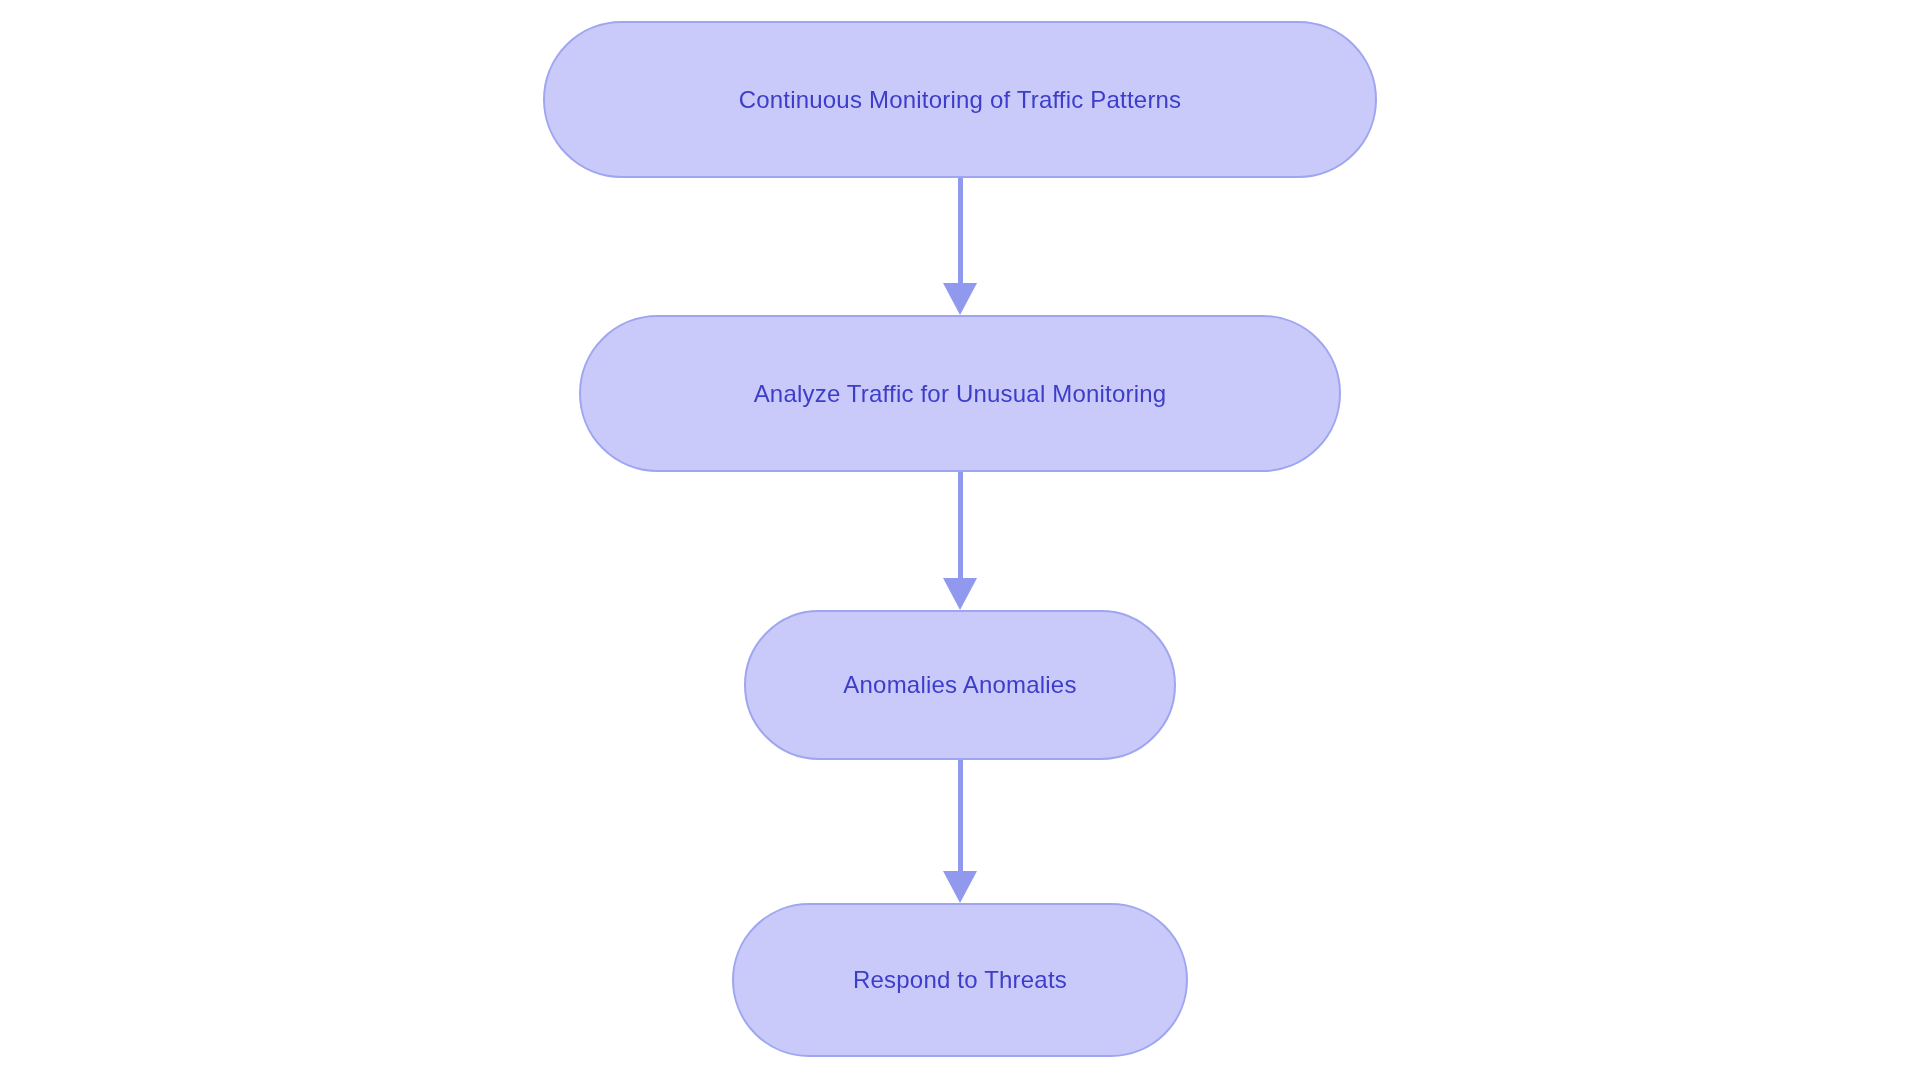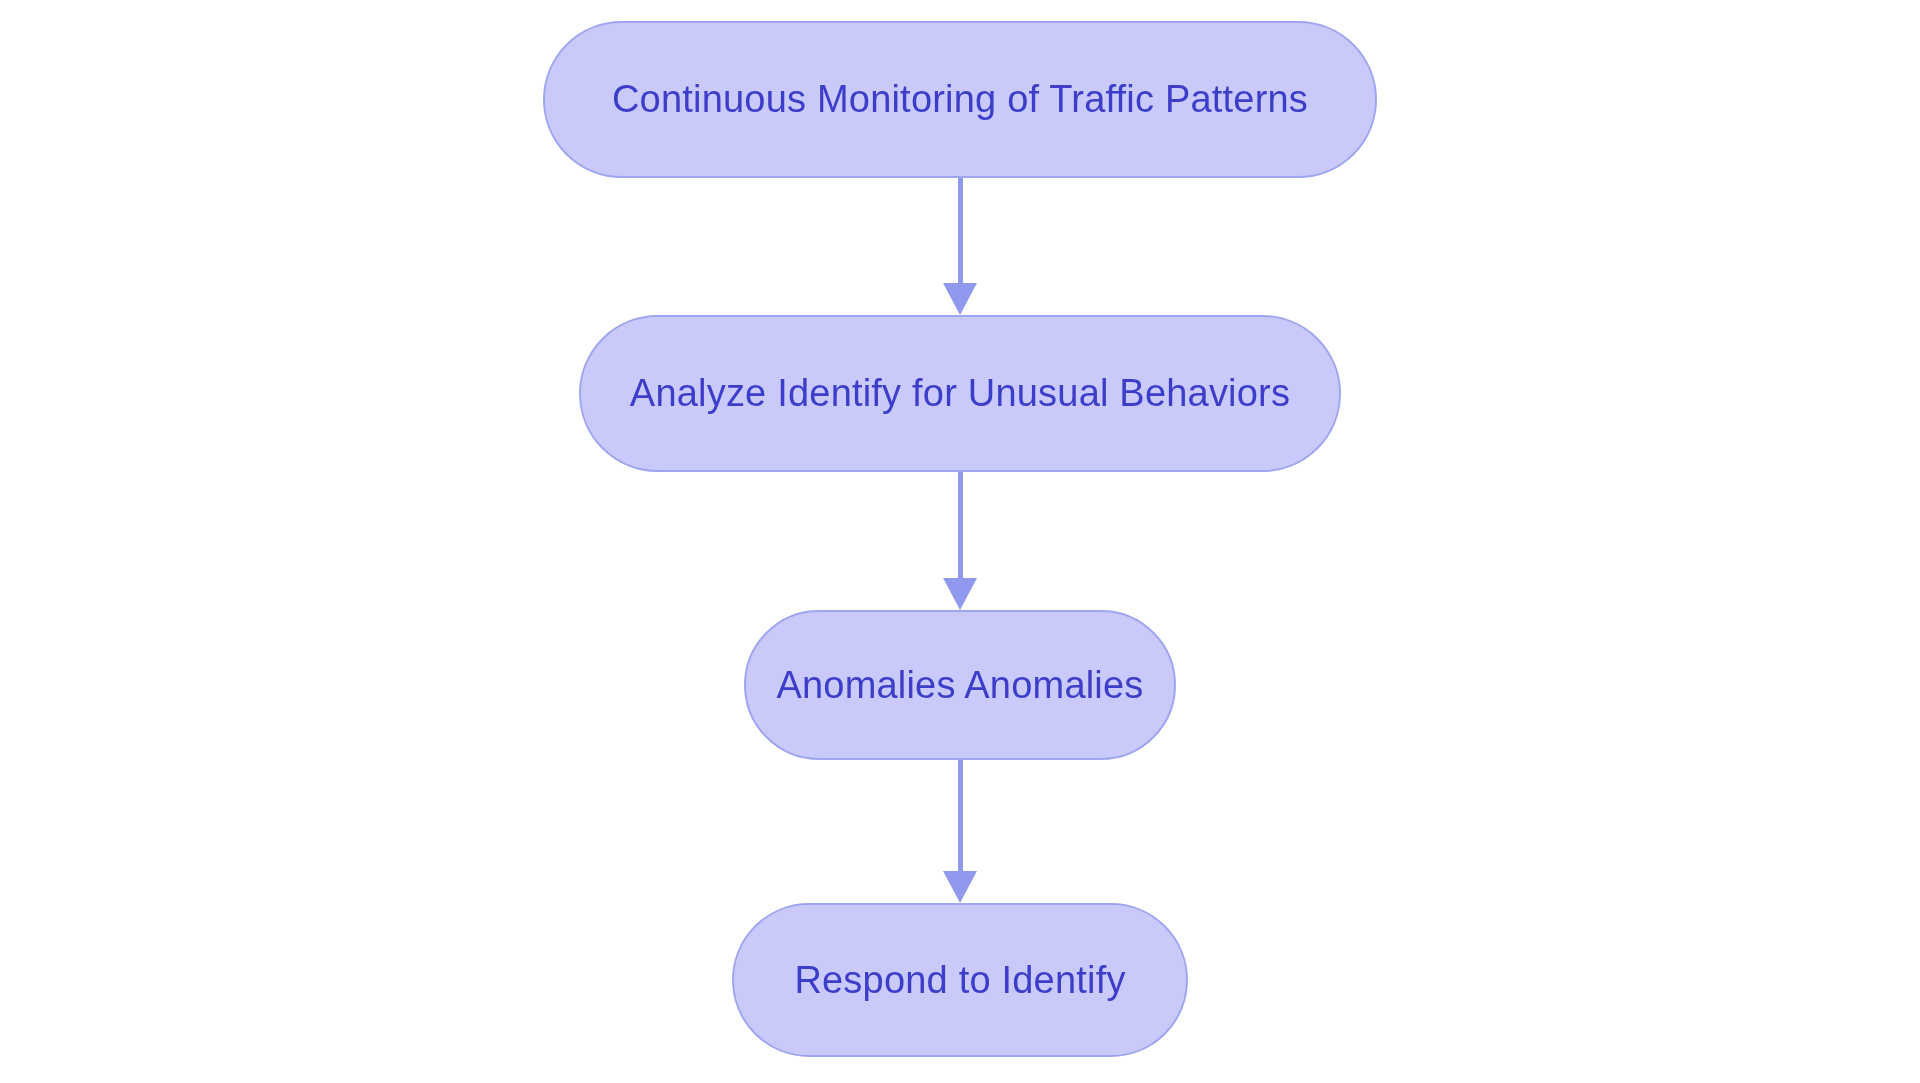--- a/index.html
+++ b/index.html
@@ -23,21 +23,21 @@
 
   .flow-node {
     position: absolute;
     display: flex;
     align-items: center;
     justify-content: center;
     background: var(--node-fill);
     border: 2px solid var(--node-border);
     border-radius: 79px;
     color: var(--node-text);
-    font-size: 38px;
+    font-size: 24px;
     font-weight: 400;
     letter-spacing: 0.2px;
     text-align: center;
     white-space: nowrap;
   }
 
   .node-1 { left: 543px; top: 21px;  width: 834px; height: 157px; }
   .node-2 { left: 579px; top: 315px; width: 762px; height: 157px; }
   .node-3 { left: 744px; top: 610px; width: 432px; height: 150px; }
   .node-4 { left: 732px; top: 903px; width: 456px; height: 154px; }
@@ -77,34 +77,34 @@
   <div class="flow-node node-1">
     <span>Continuous Monitoring of Traffic Patterns</span>
   </div>
 
   <div class="arrow">
     <div class="arrow-line line-1"></div>
     <div class="arrow-head head-1"></div>
   </div>
 
   <div class="flow-node node-2">
-    <span>Analyze Identify for Unusual Behaviors</span>
+    <span>Analyze Traffic for Unusual Monitoring</span>
   </div>
 
   <div class="arrow">
     <div class="arrow-line line-2"></div>
     <div class="arrow-head head-2"></div>
   </div>
 
   <div class="flow-node node-3">
     <span>Anomalies Anomalies</span>
   </div>
 
   <div class="arrow">
     <div class="arrow-line line-3"></div>
     <div class="arrow-head head-3"></div>
   </div>
 
   <div class="flow-node node-4">
-    <span>Respond to Identify</span>
+    <span>Respond to Threats</span>
   </div>
 
 </div>
 
 </body></html>

